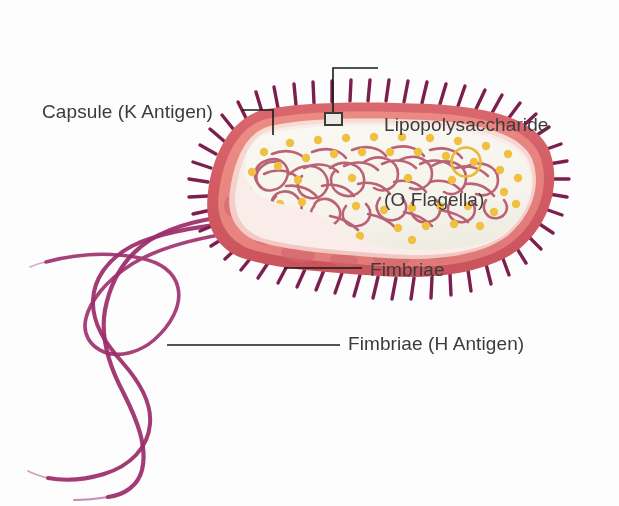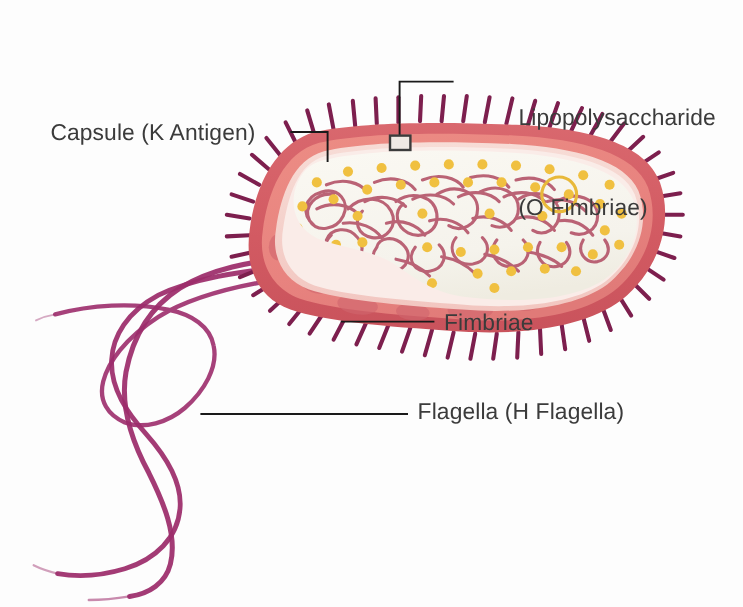--- a/index.html
+++ b/index.html
@@ -30,22 +30,21 @@
     position: absolute;
     font-family: "Liberation Sans", sans-serif;
     font-size: 19px;
     line-height: 25px;
     color: #3b3b3b;
     white-space: pre;
     letter-spacing: 0.1px;
   }
   #label-lps {
     left: 384px;
-    top: 36px;
-    margin-left: 48px;
+    top: 62px;
   }
   #label-capsule {
     left: 42px;
     top: 99px;
   }
   #label-fimbriae {
     left: 370px;
     top: 257px;
   }
   #label-flagella {
@@ -392,22 +391,22 @@
       <path d="M 284,268 L 362,268"></path>
 
       <path d="M 167,345 L 340,345"></path>
     </g>
 
     <rect x="325" y="113" width="17" height="12" fill="#efe9e4" stroke="#3b3b3b" stroke-width="2"></rect>
   </svg>
 
   <div class="label-text" id="label-lps">
     <div>Lipopolysaccharide</div>
-    <div>(O Fimbriae)</div>
+    <div>(O Flagella)</div>
   </div>
 
   <div class="label-text" id="label-fimbriae">Fimbriae</div>
 
   <div class="label-text" id="label-capsule">Capsule (K Antigen)</div>
 
-  <div class="label-text" id="label-flagella">Flagella (H Flagella)</div>
+  <div class="label-text" id="label-flagella">Fimbriae (H Antigen)</div>
 
 </div>
 
 </body></html>

